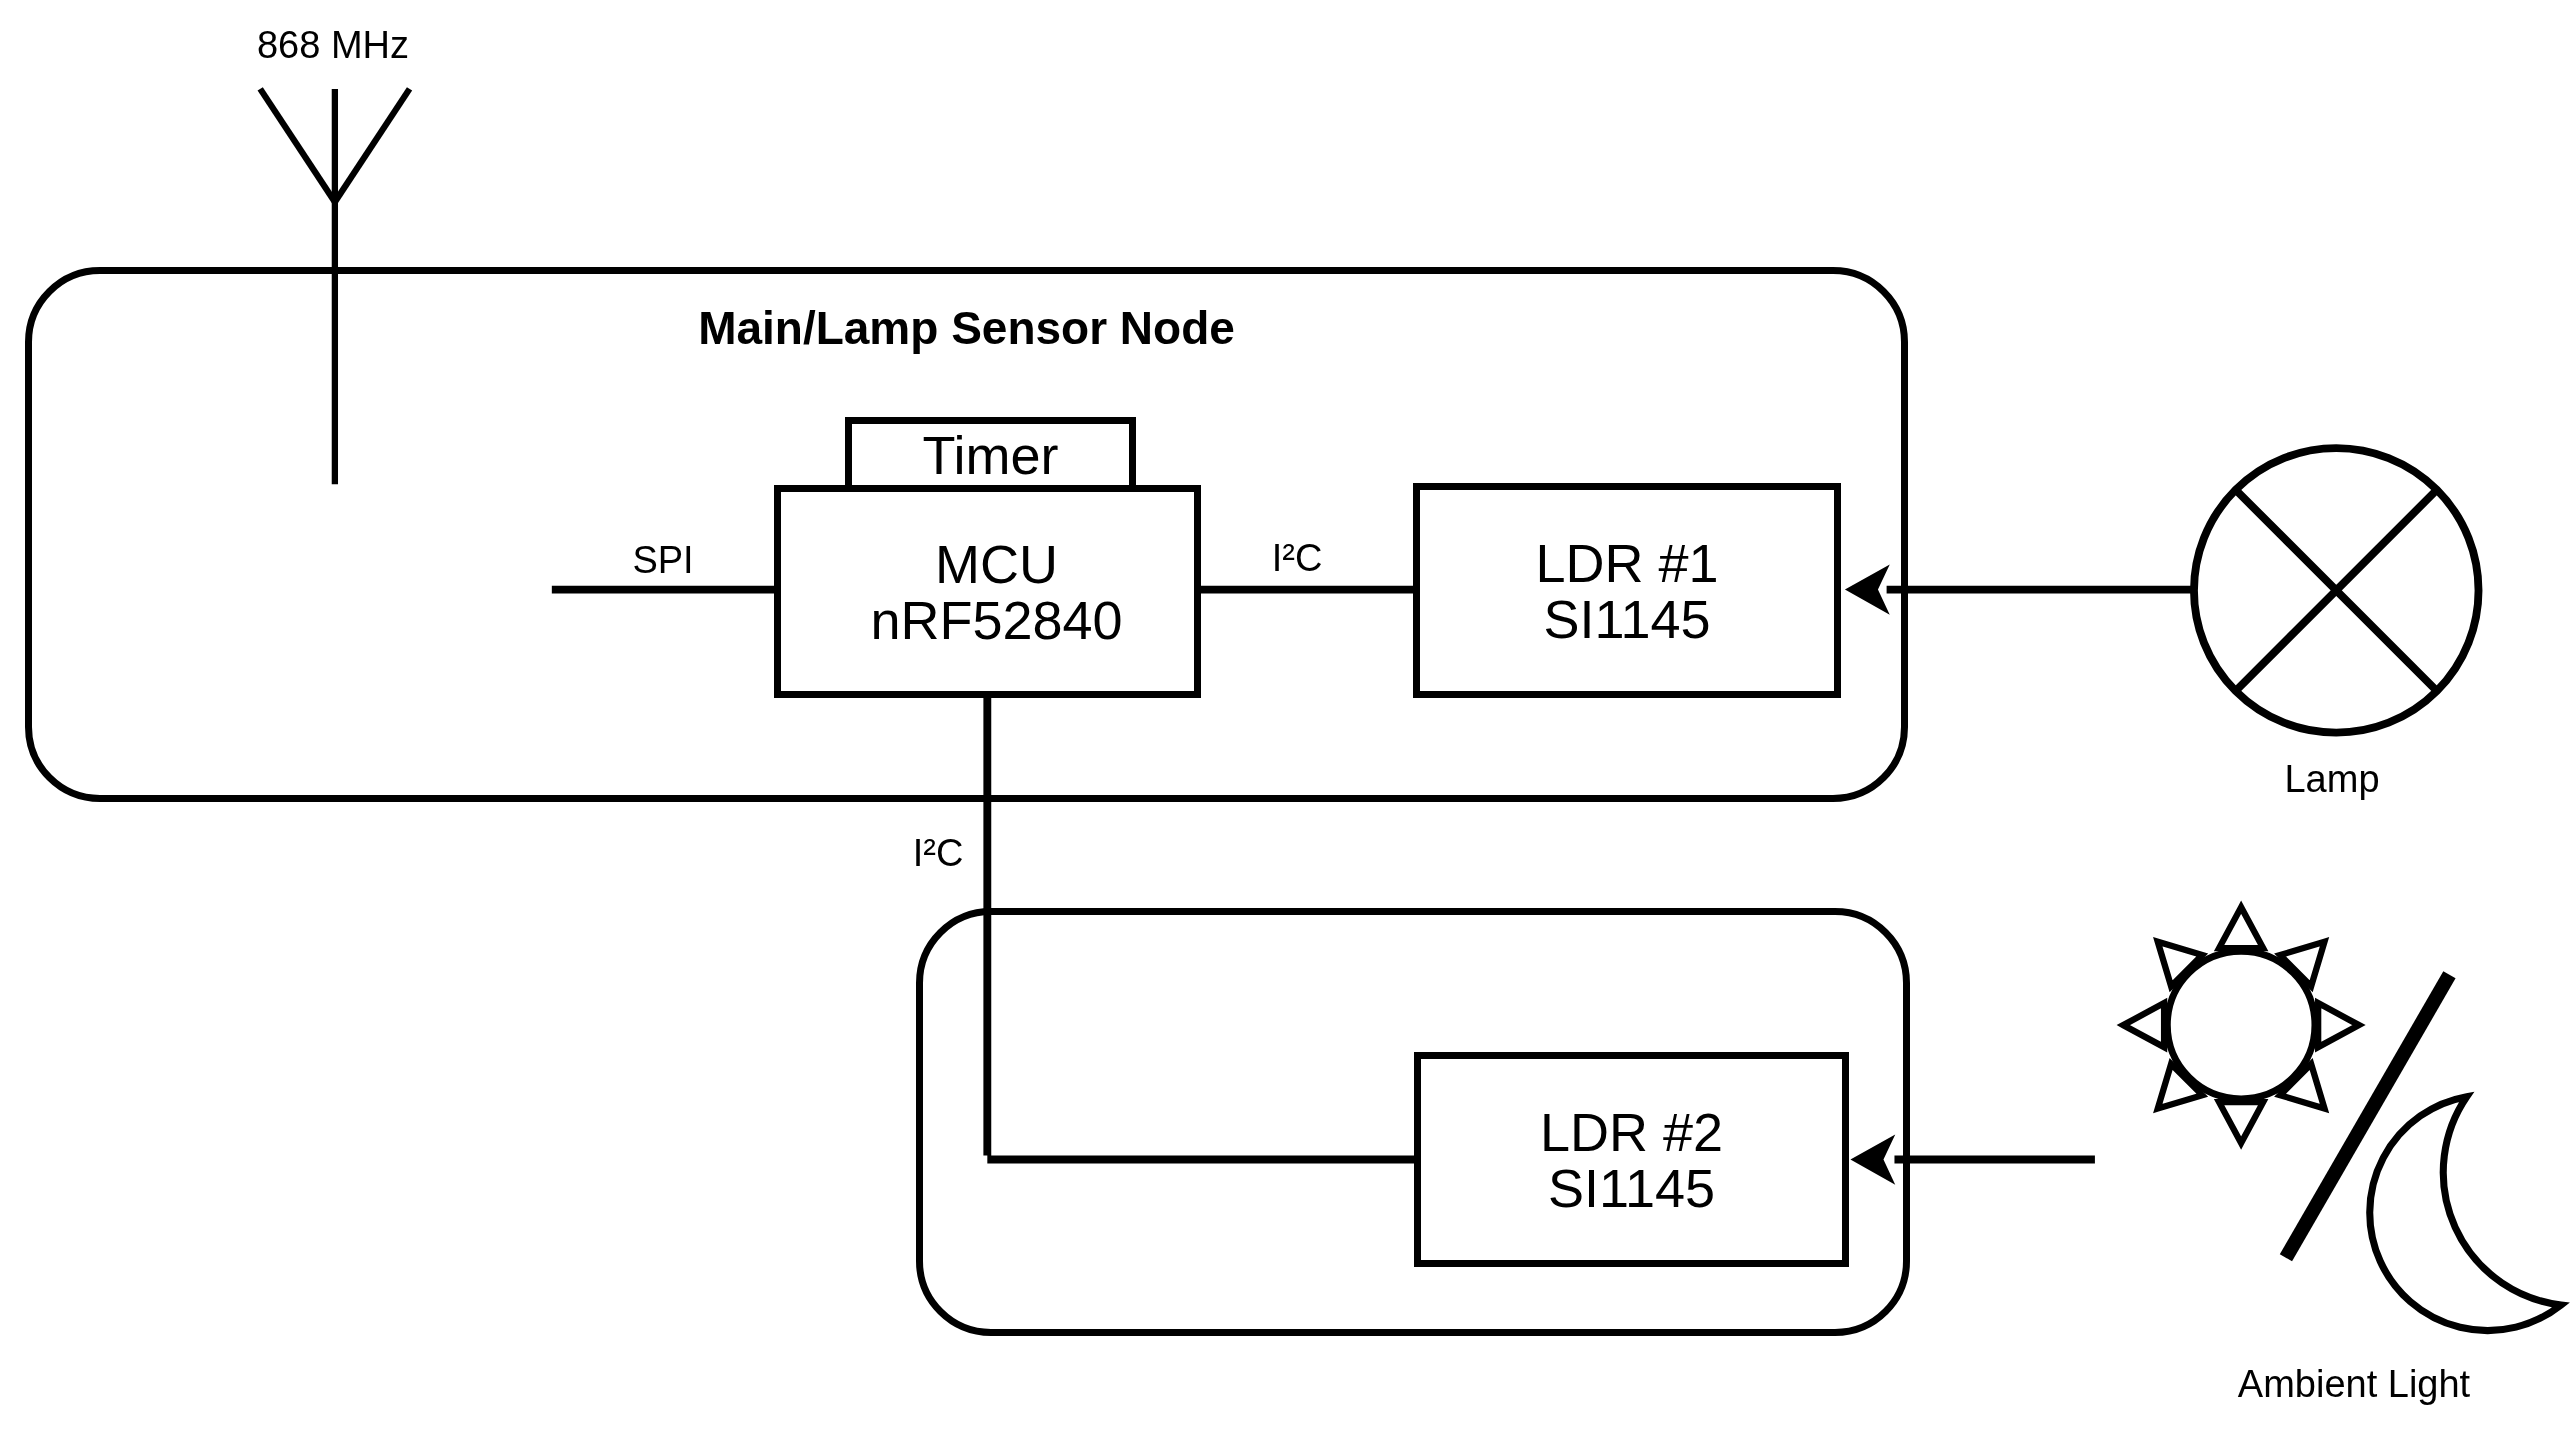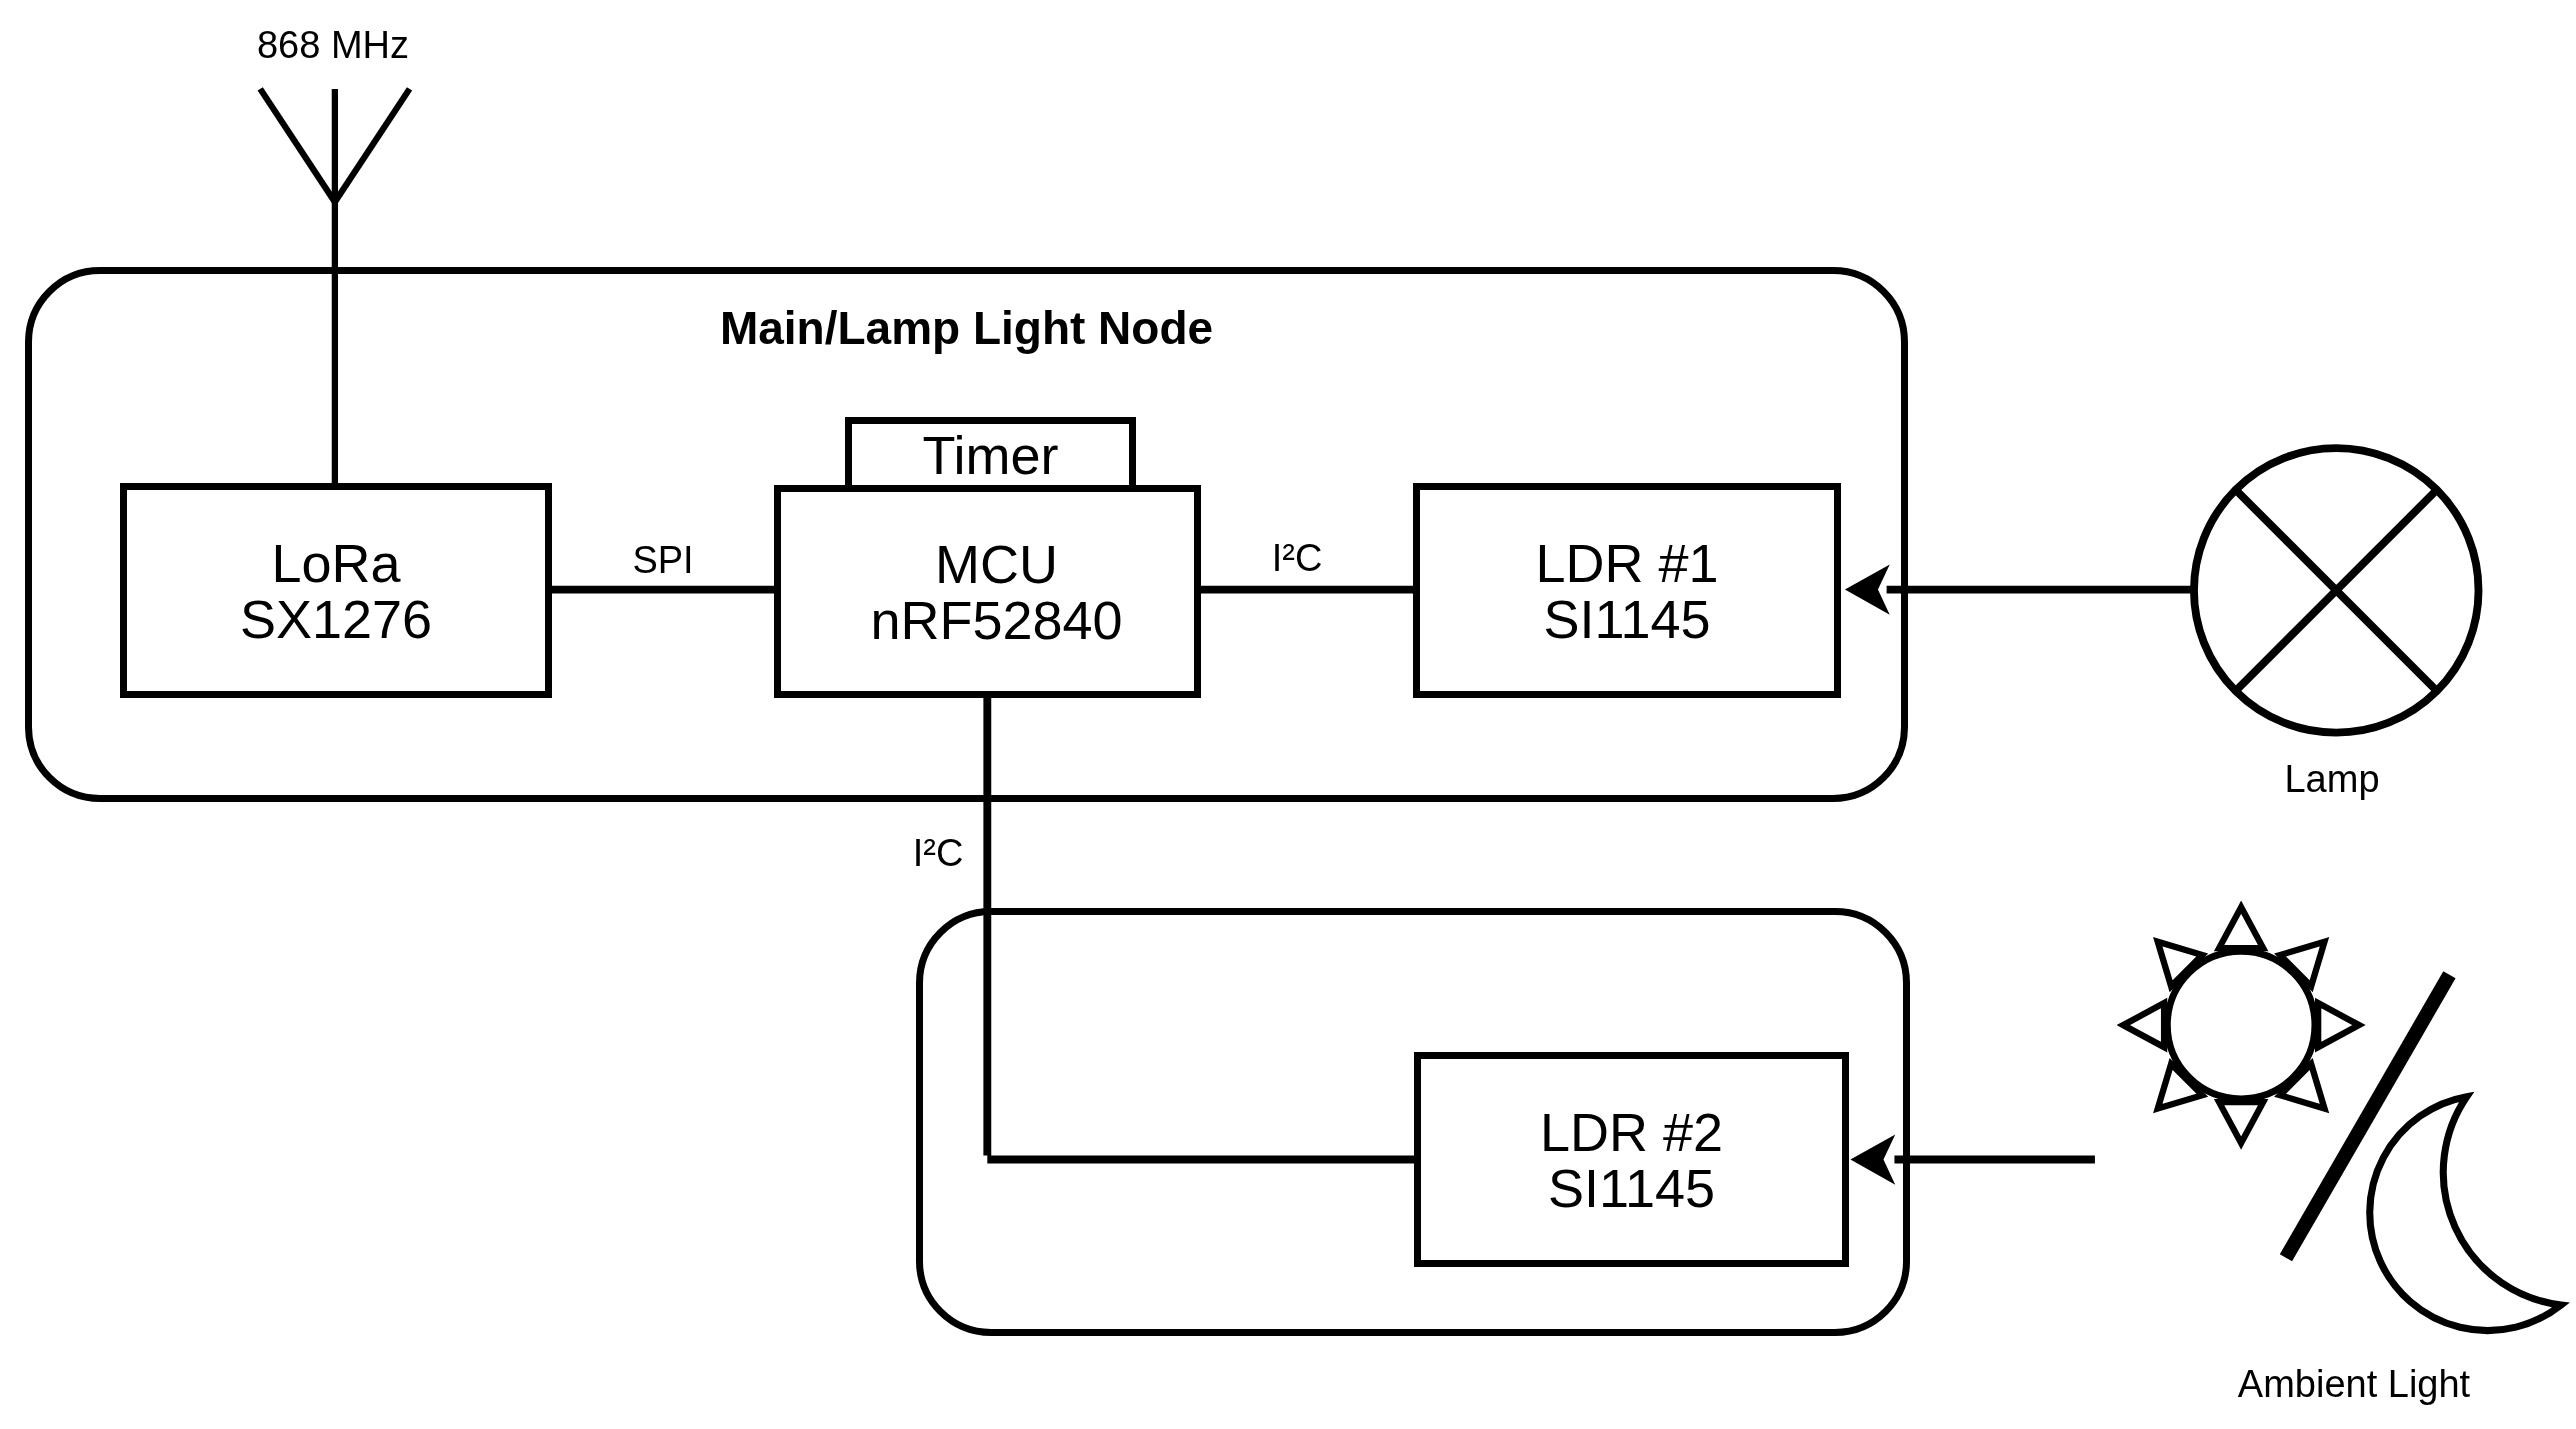--- a/index.html
+++ b/index.html
@@ -127,26 +127,22 @@
       <use href="#ray" transform="rotate(270 2851 1304)"></use>
       <use href="#ray" transform="rotate(315 2851 1304)"></use>
       <circle cx="2851" cy="1304" r="94" stroke-width="9"></circle>
     </g>
 
     <path d="M2908 1600 L3116 1240" stroke="#000" stroke-width="18" fill="none"></path>
 
     <path d="M3138 1395 A150 150 0 1 0 3258 1660 A170 170 0 0 1 3138 1395 Z" fill="#ffffff" stroke="#000" stroke-width="9"></path>
   </svg>
 
-  <div class="group-title main">Main/Lamp Light Node</div>
+  <div class="group-title main">Main/Lamp Sensor Node</div>
 
-  <div class="box lora">
-    <span>LoRa</span>
-    <span>SX1276</span>
-  </div>
 
   <div class="box timer">
     <span>Timer</span>
   </div>
 
   <div class="box mcu">
     <span>MCU</span>
     <span>nRF52840</span>
   </div>
 

